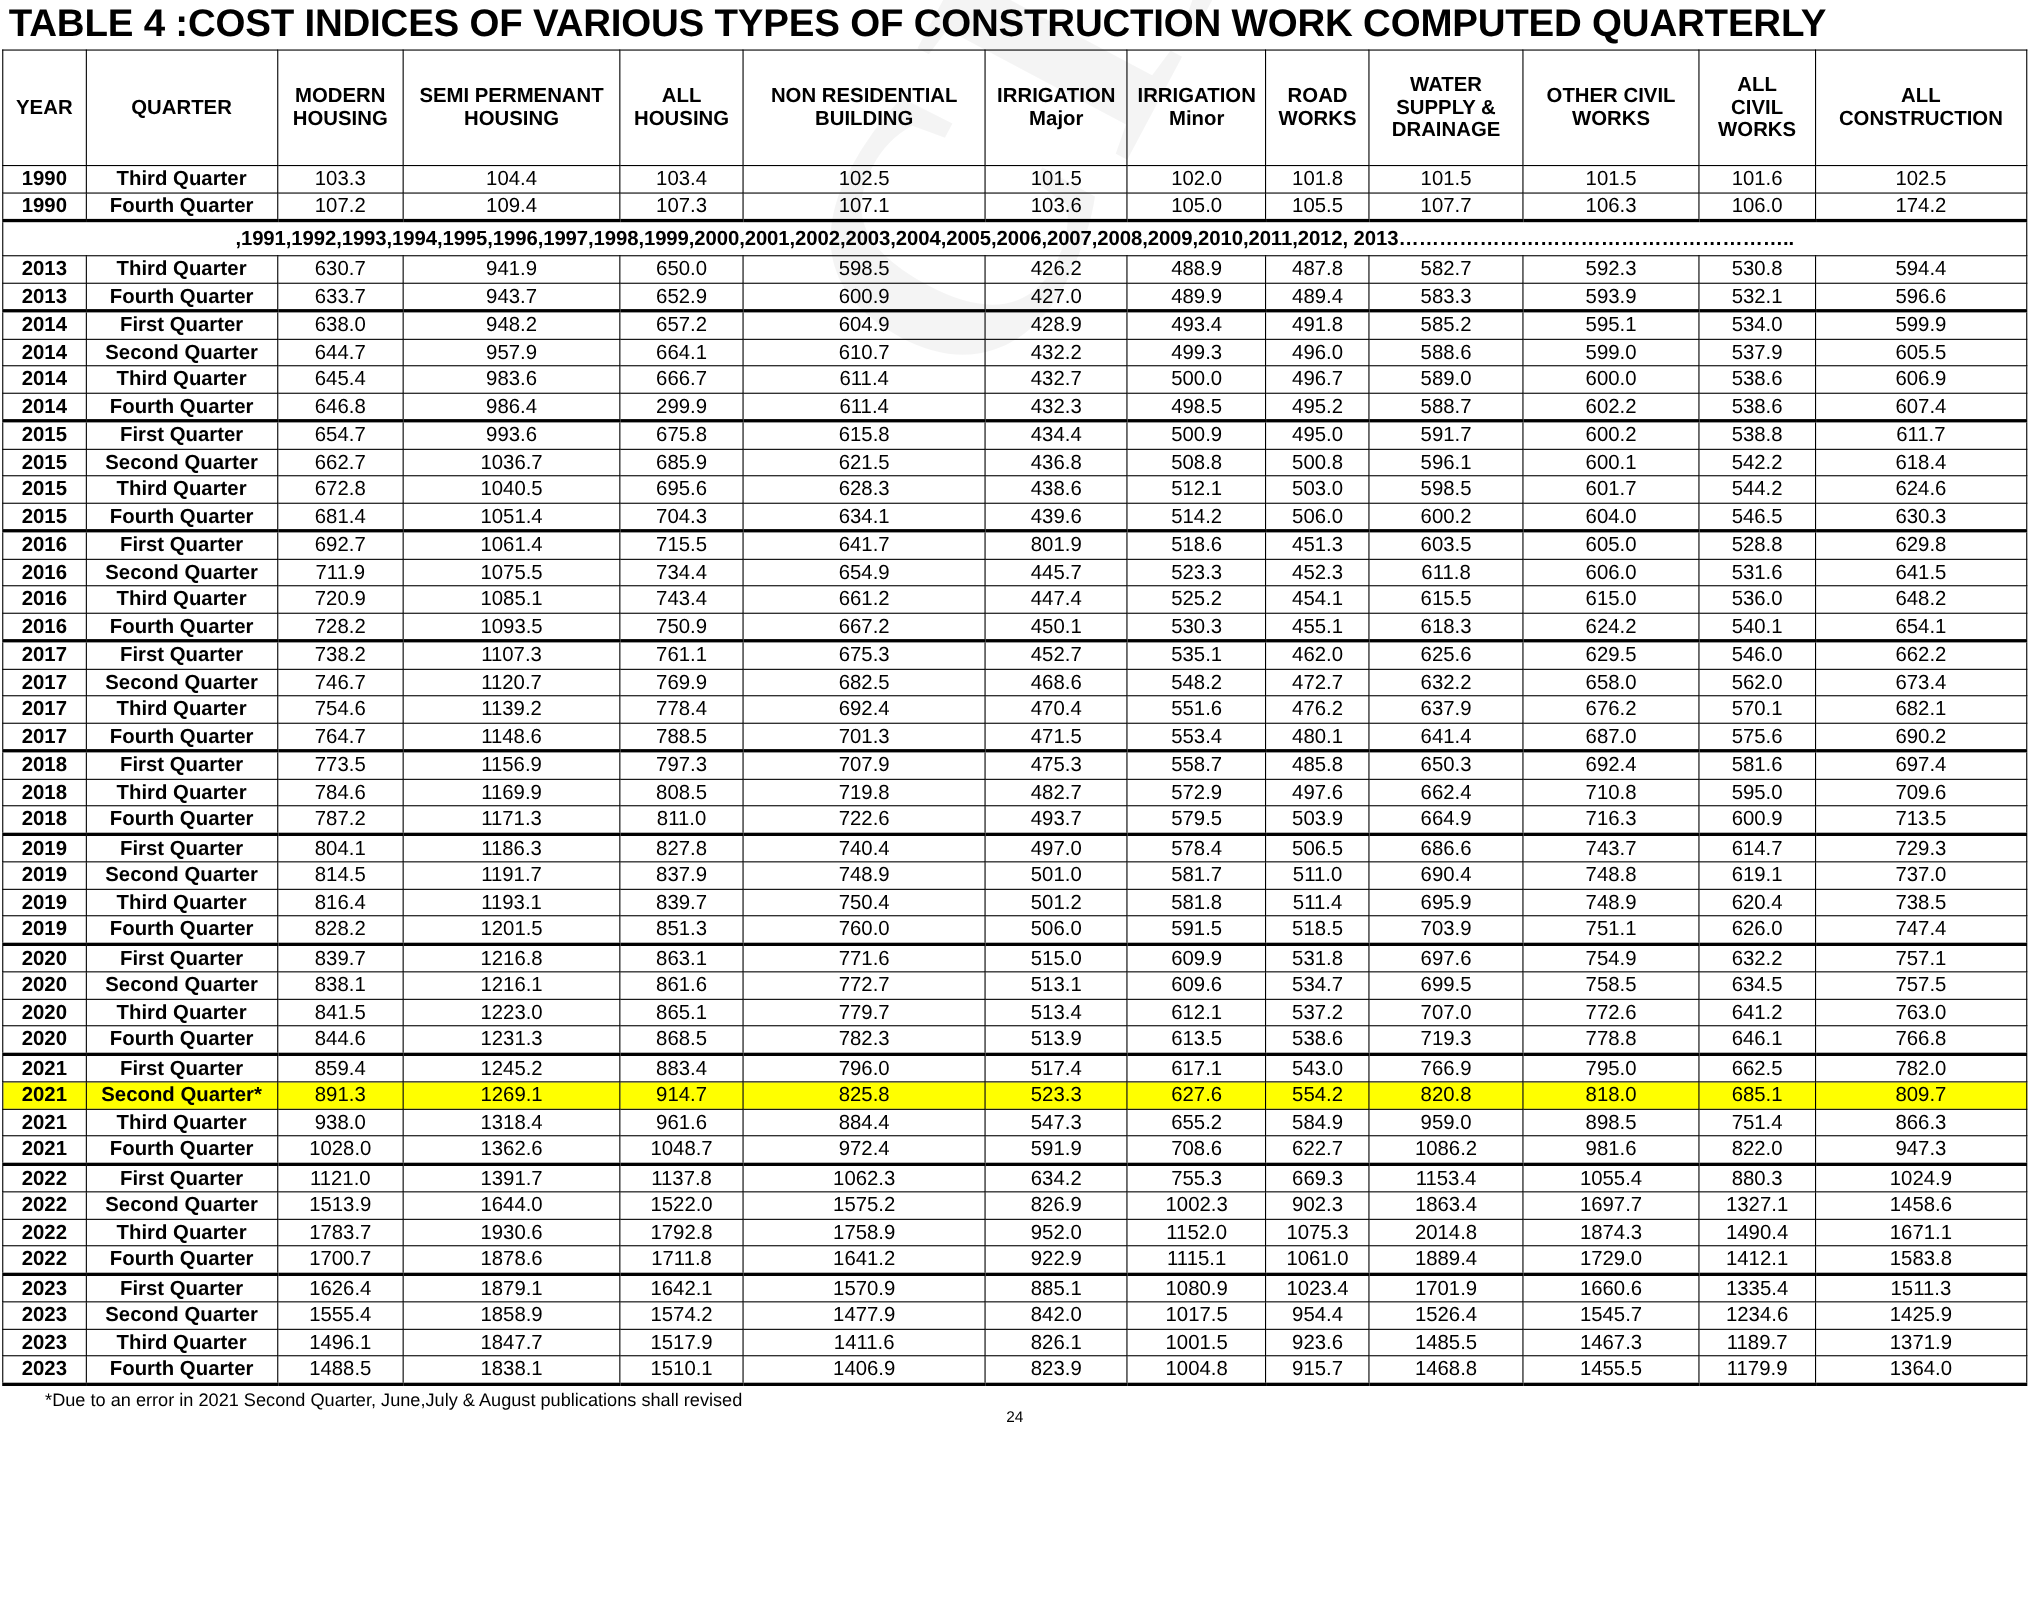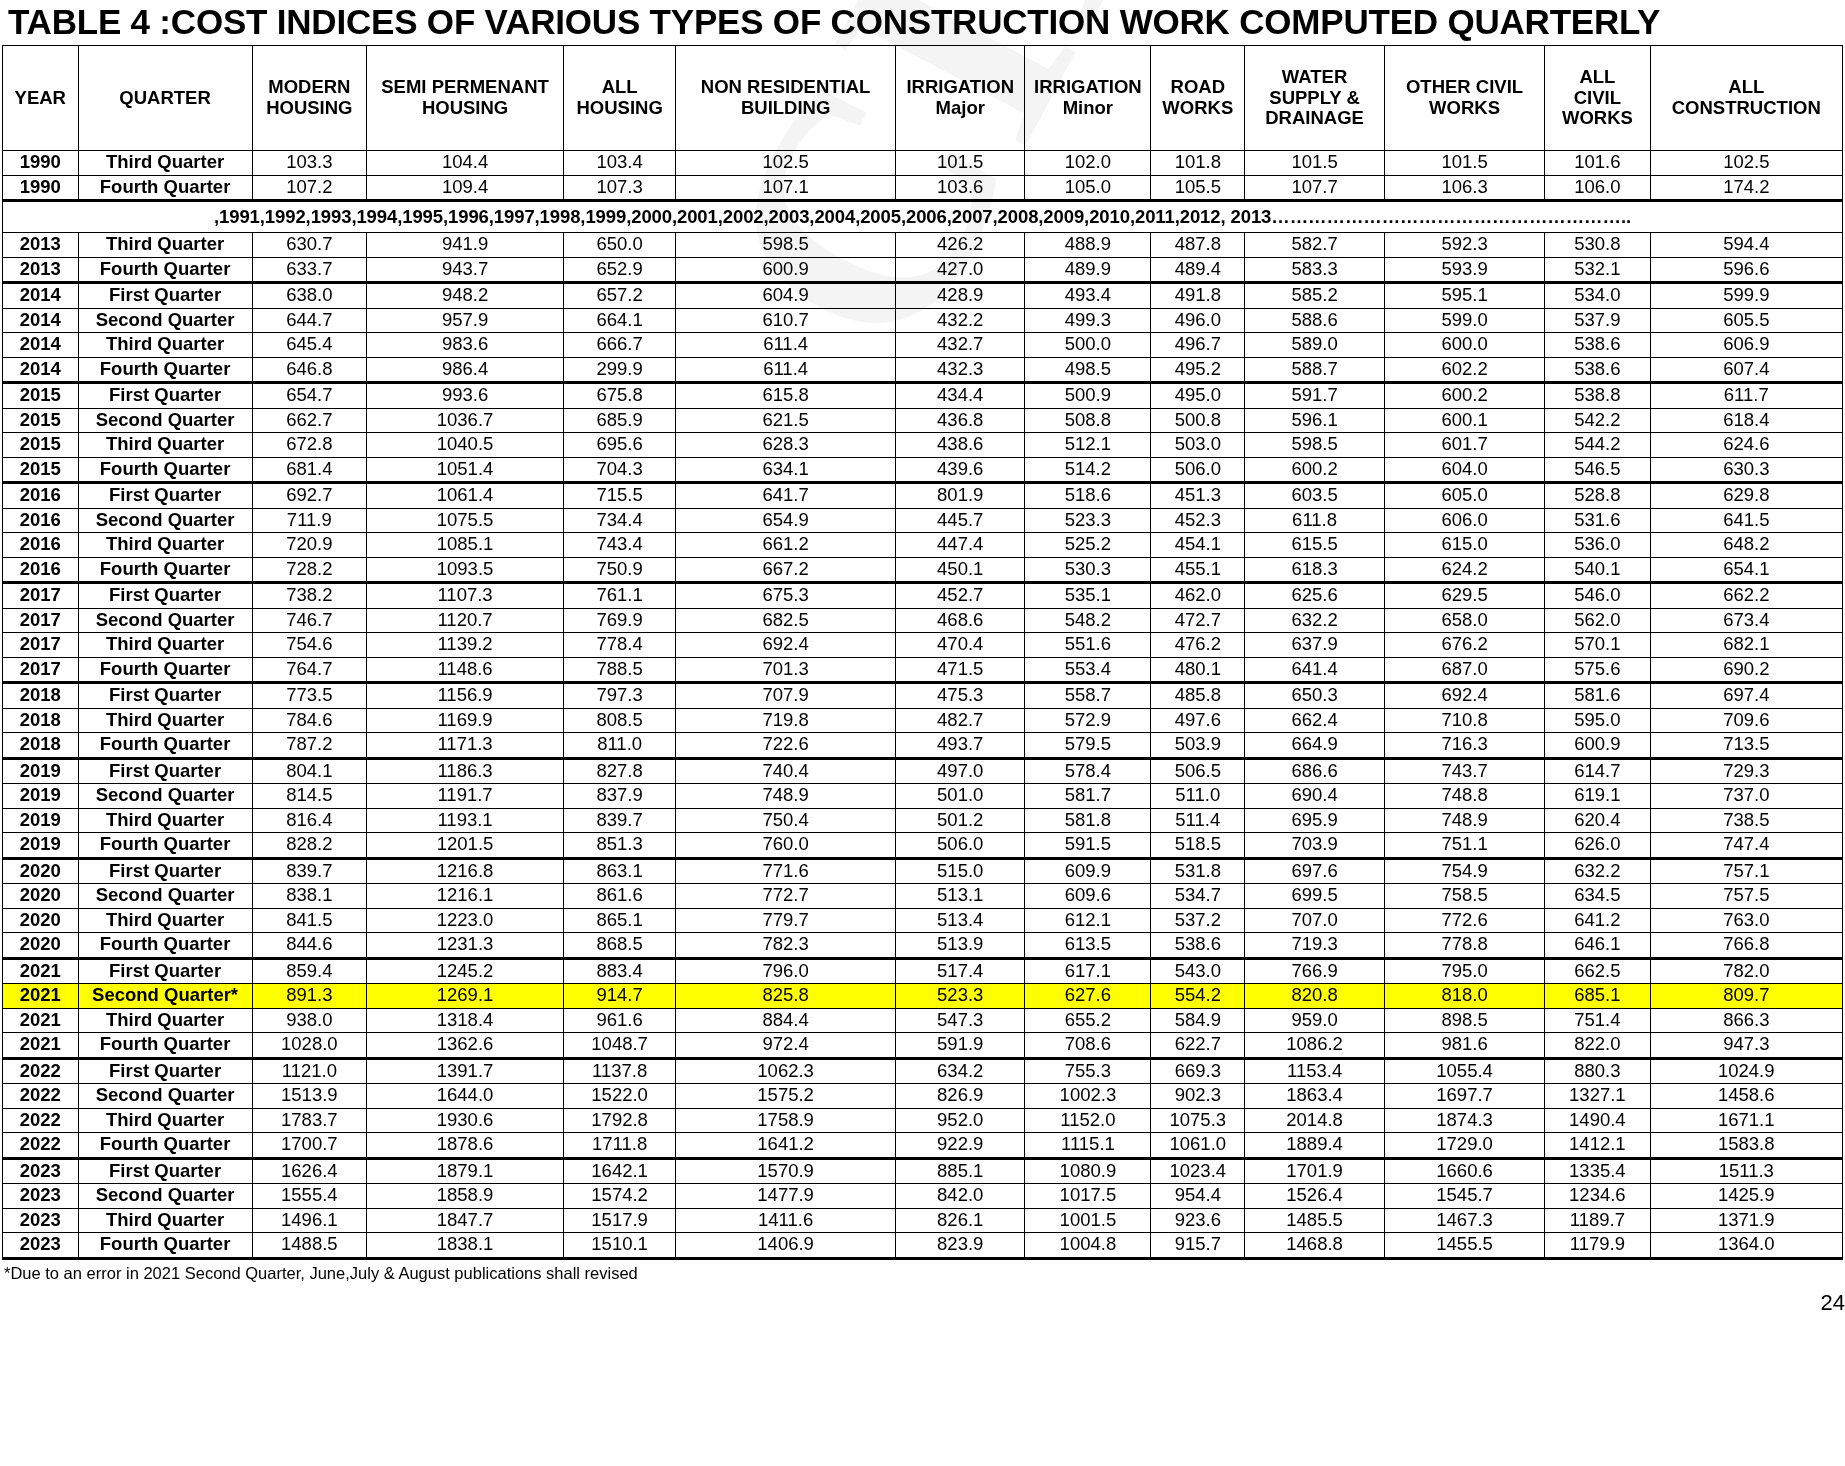--- a/index.html
+++ b/index.html
@@ -115,26 +115,26 @@
   .footer {
     position: relative;
     z-index: 2;
     margin-top: 4px;
     padding-left: 4px;
     font-size: 16.5px;
   }
   .pageno {
     position: absolute;
     left: 0; right: 0;
-    bottom: 0;
-    text-align: right;
-    font-size: 22px;
+    bottom: 20px;
+    text-align: center;
+    font-size: 14px;
     z-index: 2;
   }
-  .footwrap { position: relative; height: 52px; }
+  .footwrap { position: relative; height: 52px; padding-left: 37px; }
 </style>
 </head>
 <body>
 
 <div class="page">
 
   <div class="watermark">CIDA</div>
 
   <div class="title">TABLE 4 :COST  INDICES OF VARIOUS TYPES OF CONSTRUCTION WORK COMPUTED QUARTERLY</div>
 

